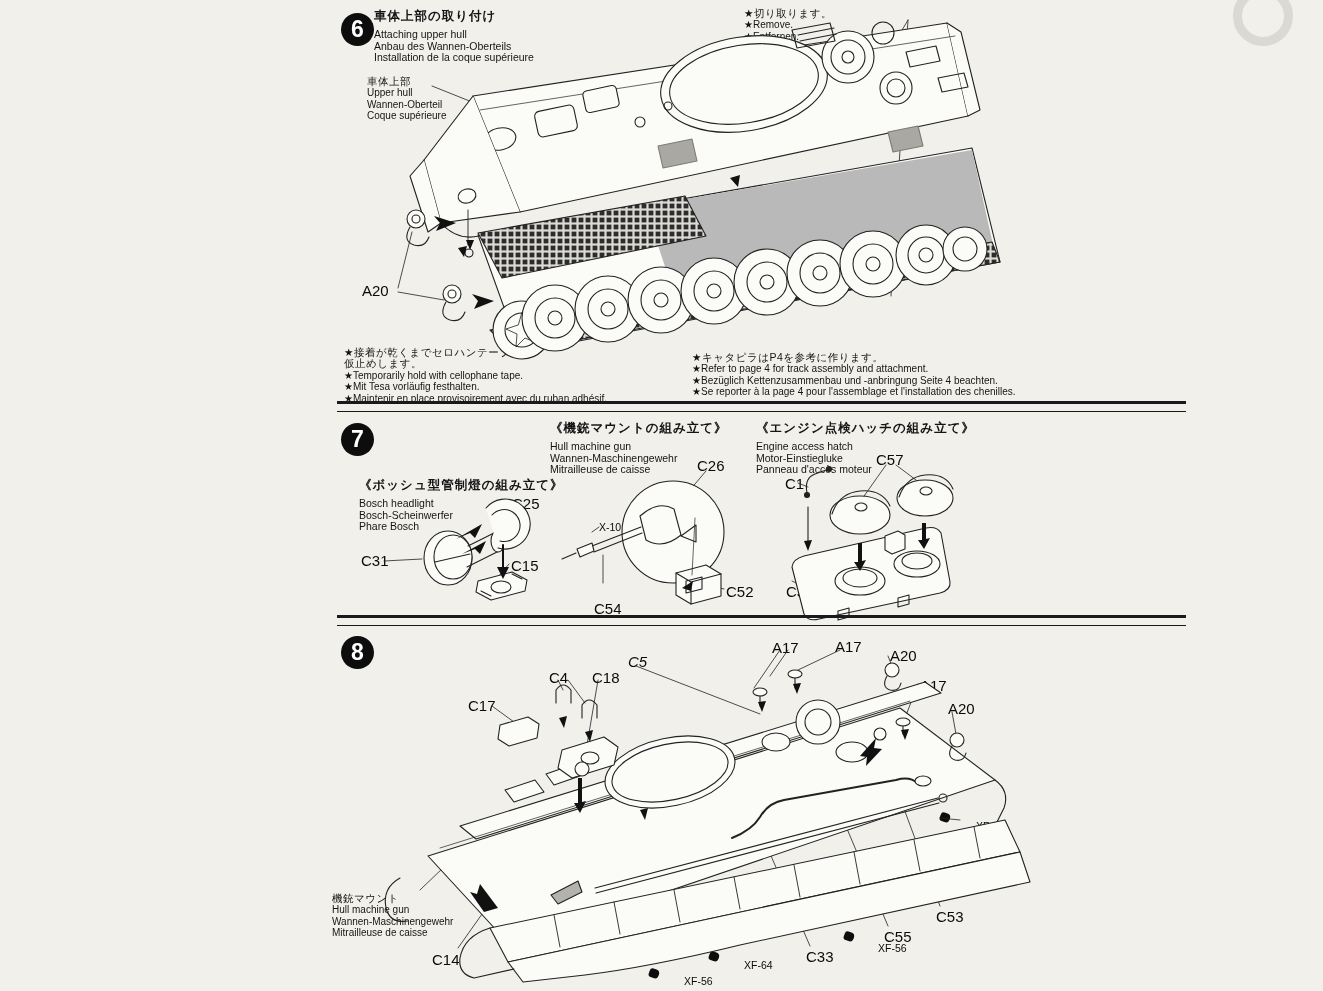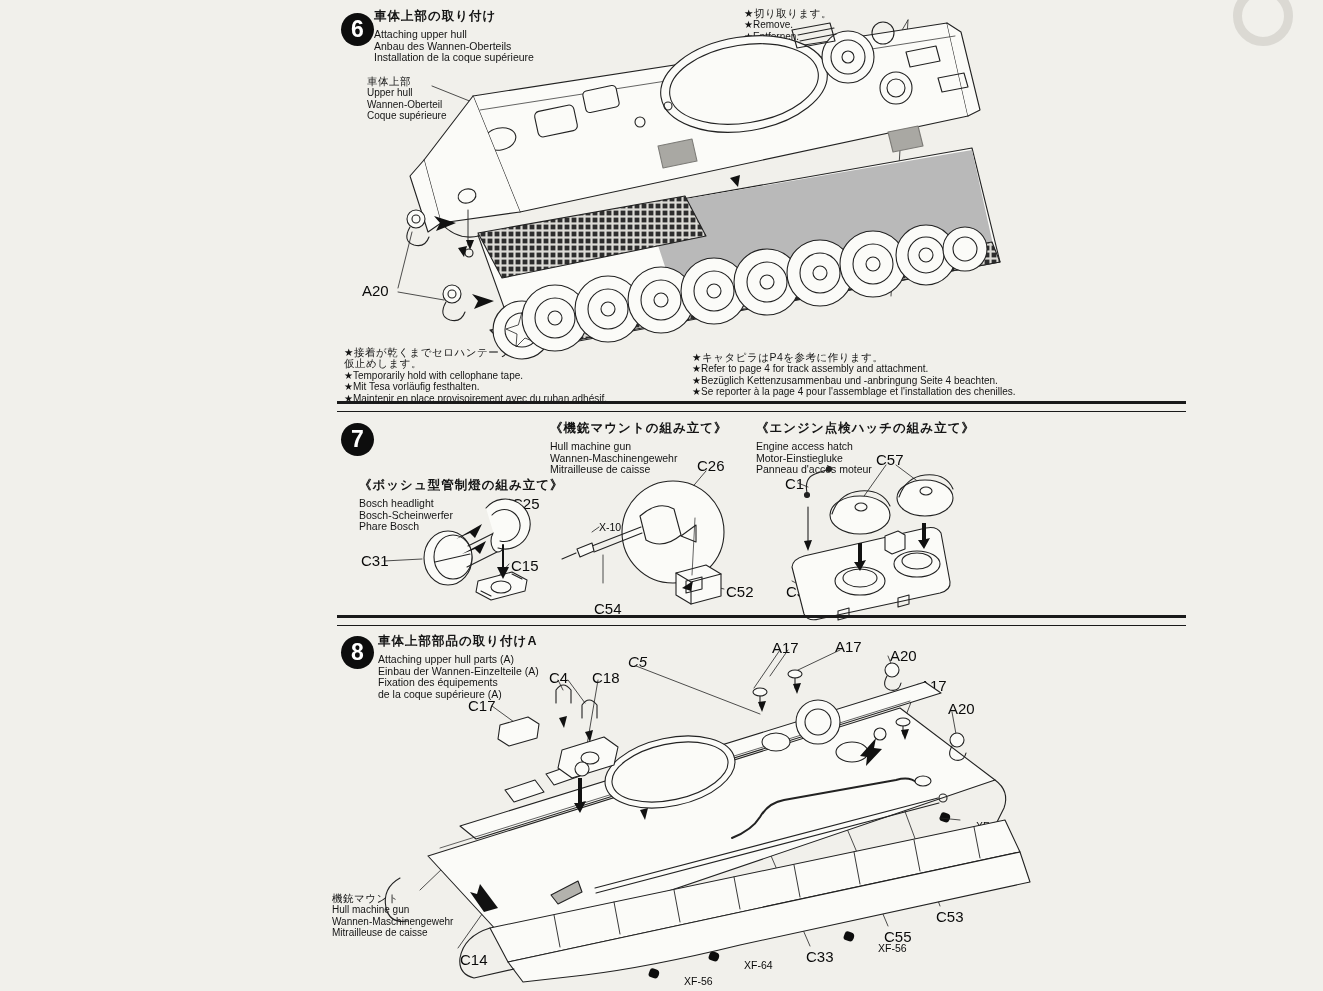--- a/index.html
+++ b/index.html
@@ -288,27 +288,20 @@
       </g>
     </g>
   </svg>
 
   <div class="divider" style="top:615px;"></div>
 
   <div class="badge" style="left:341px;top:636px;">
     <span>8</span>
   </div>
 
-  <div class="hblock" style="left:378px;top:633px;">
-    <div class="ja">車体上部部品の取り付けA</div>
-    <div class="ln">Attaching upper hull parts (A)</div>
-    <div class="ln">Einbau der Wannen-Einzelteile (A)</div>
-    <div class="ln">Fixation des équipements</div>
-    <div class="ln">de la coque supérieure (A)</div>
-  </div>
 
   <div class="part" style="left:468px;top:697px;text-align:right;">C17</div>
   <div class="part" style="left:549px;top:669px;">C4</div>
   <div class="part" style="left:592px;top:669px;">C18</div>
   <div class="part" style="left:628px;top:653px;font-style:italic;">C5</div>
   <div class="part" style="left:772px;top:639px;">A17</div>
   <div class="part" style="left:835px;top:638px;">A17</div>
   <div class="part" style="left:890px;top:647px;">A20</div>
   <div class="part" style="left:920px;top:677px;">A17</div>
   <div class="part" style="left:948px;top:700px;">A20</div>
@@ -316,21 +309,21 @@
   <div class="part sm" style="left:958px;top:820px;">XF-56</div>
   <div class="blob" style="left:940px;top:813px;"></div>
 
   <div class="note" style="left:332px;top:893px;">
     <div class="ja">機銃マウント</div>
     <div>Hull machine gun</div>
     <div>Wannen-Maschinengewehr</div>
     <div>Mitrailleuse de caisse</div>
   </div>
 
-  <div class="part" style="left:432px;top:951px;margin-left:28px;">C14</div>
+  <div class="part" style="left:432px;top:951px;">C14</div>
   <div class="part sm" style="left:666px;top:975px;">XF-56</div>
   <div class="blob" style="left:649px;top:969px;"></div>
   <div class="part sm" style="left:726px;top:959px;">XF-64</div>
   <div class="blob" style="left:709px;top:952px;"></div>
   <div class="part" style="left:806px;top:948px;">C33</div>
   <div class="part sm" style="left:860px;top:942px;">XF-56</div>
   <div class="blob" style="left:844px;top:932px;"></div>
   <div class="part" style="left:884px;top:928px;">C55</div>
   <div class="part" style="left:936px;top:908px;">C53</div>
 

